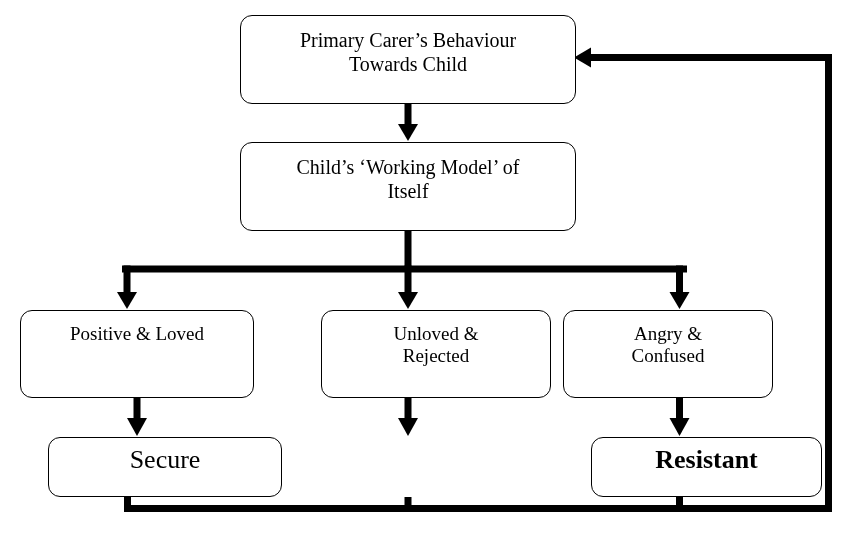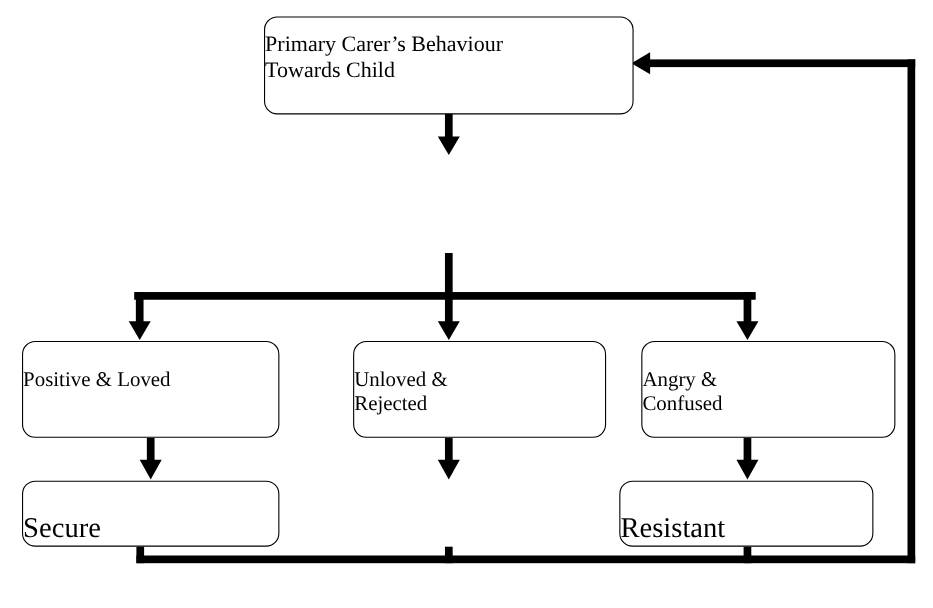--- a/index.html
+++ b/index.html
@@ -24,21 +24,21 @@
     top: 0;
     width: 848px;
     height: 553px;
   }
   .node {
     position: absolute;
     box-sizing: border-box;
     border: 1px solid #000000;
     border-radius: 12px;
     background: #ffffff;
-    text-align: left;
+    text-align: center;
     line-height: 1.18;
     z-index: 3;
   }
   .node .node-label {
     display: block;
     white-space: pre-line;
   }
 
   
   .node.upper {
@@ -48,37 +48,38 @@
     padding-top: 13px;
     font-size: 20px;
   }
   #node-carer-behaviour { top: 15px; }
   #node-working-model   { top: 142px; }
 
   
   .node.mid {
     top: 310px;
     height: 88px;
-    padding-top: 24px;
+    padding-top: 12px;
     font-size: 19px;
   }
   #node-positive-loved  { left: 20px;  width: 234px; }
   #node-unloved-rejected{ left: 293px; width: 230px; margin-left: 28px; }
-  #node-angry-confused  { left: 563px; width: 231px; margin-left: 20px; }
+  #node-angry-confused  { left: 563px; width: 210px; }
 
   
   .node.outcome {
     top: 437px;
     height: 60px;
-    padding-top: 27px;
+    padding-top: 7px;
     font-size: 26px;
+    margin-left: 28px;
   }
   #node-secure    { left: 20px;  width: 234px; }
   #node-avoidant  { left: 293px; width: 230px; }
-  #node-resistant { left: 563px; width: 231px; }
+  #node-resistant { left: 563px; width: 231px; font-weight: bold; }
 </style>
 </head>
 <body>
 
 <div id="diagram-canvas">
 
   <svg id="diagram-svg" viewBox="0 0 848 553">
     <g fill="#000000" stroke="none">
 
       <g>
@@ -142,20 +143,24 @@
       </g>
 
     </g>
   </svg>
 
   <div class="node upper" id="node-carer-behaviour">
     <span class="node-label">Primary Carer’s Behaviour
 Towards Child</span>
   </div>
 
+  <div class="node upper" id="node-working-model">
+    <span class="node-label">Child’s ‘Working Model’ of
+Itself</span>
+  </div>
 
   <div class="node mid" id="node-positive-loved">
     <span class="node-label">Positive &amp; Loved</span>
   </div>
 
   <div class="node mid" id="node-unloved-rejected">
     <span class="node-label">Unloved &amp;
 Rejected</span>
   </div>
 

